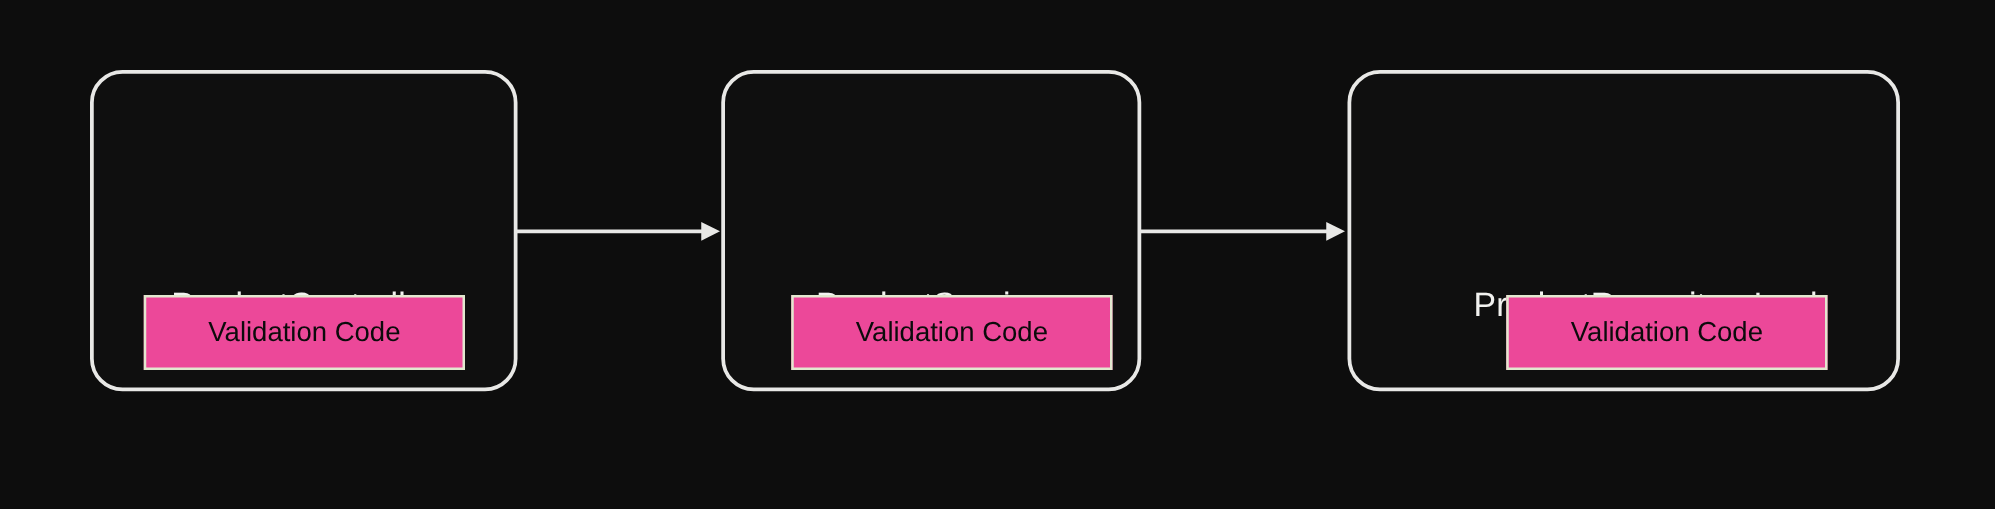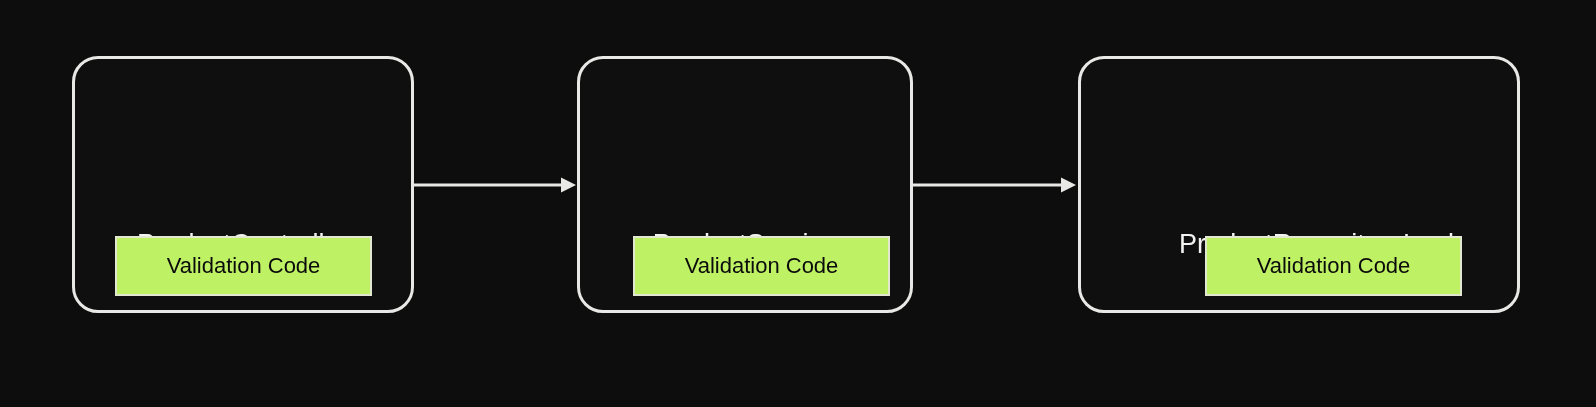--- a/index.html
+++ b/index.html
@@ -31,21 +31,21 @@
     text-align: center;
     color: #f2f2f0;
     font-size: 27px;
     line-height: 32px;
     letter-spacing: 0.1px;
     white-space: nowrap;
   }
   .badge {
     position: absolute;
     box-sizing: border-box;
-    background: #bef264;
+    background: #ec4899;
     border: 2px solid #e2e8cf;
     color: #0b0b0b;
     font-size: 22px;
     line-height: 1;
     display: flex;
     align-items: center;
     justify-content: center;
     white-space: nowrap;
   }
   .edge {

